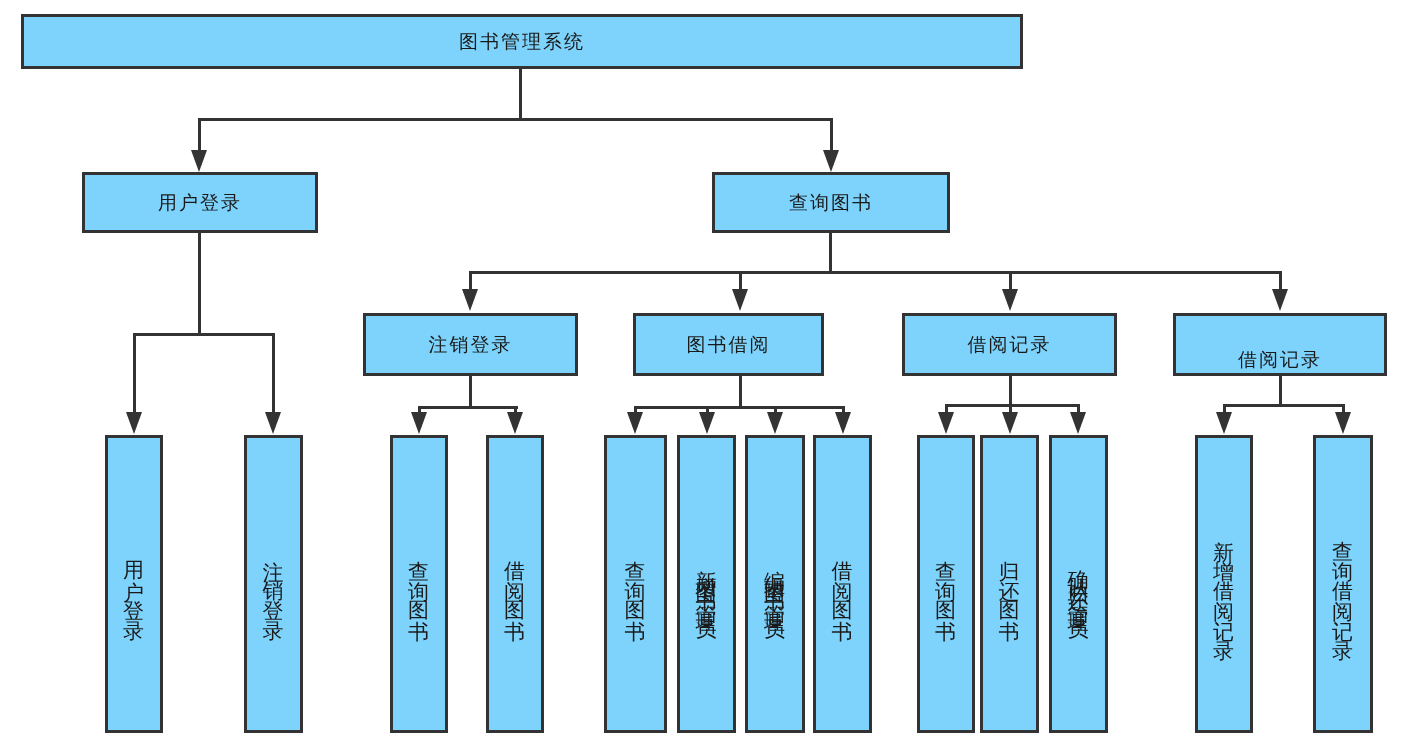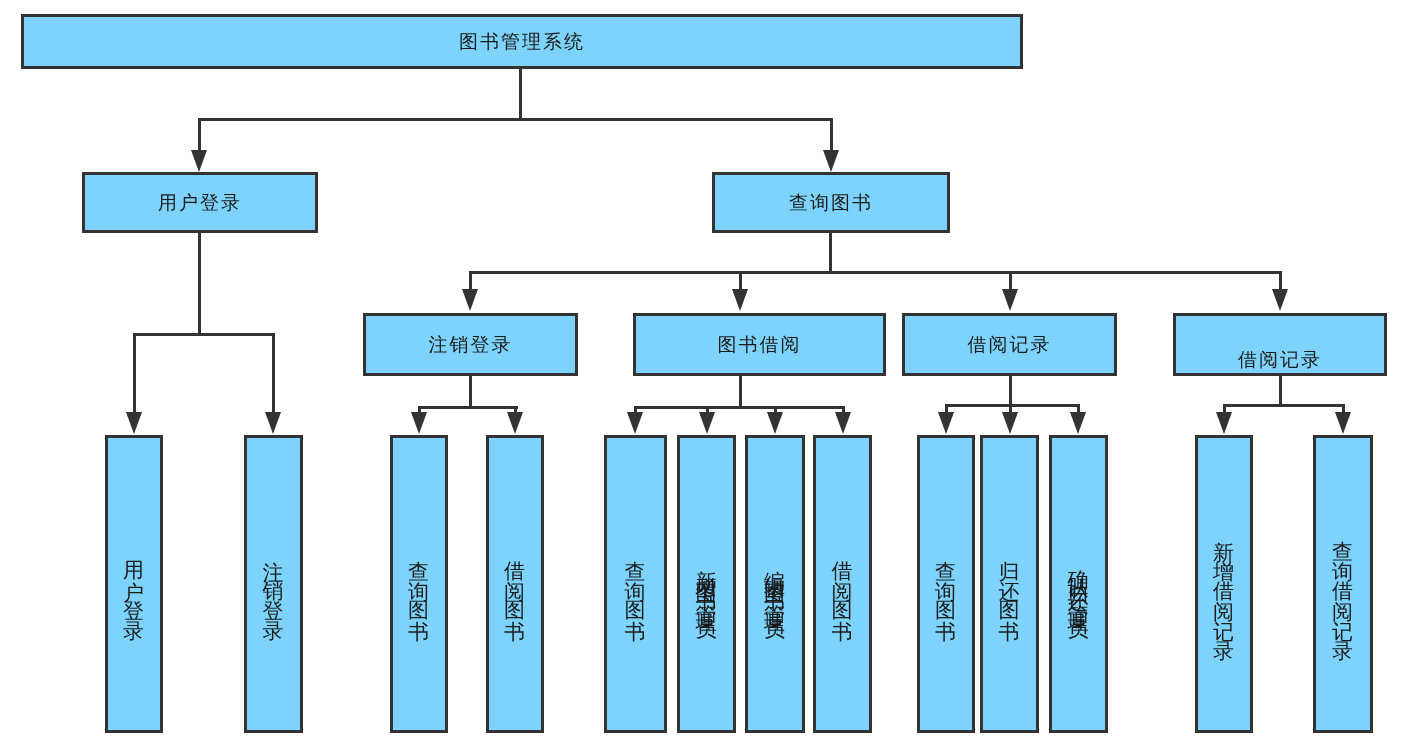--- a/index.html
+++ b/index.html
@@ -70,21 +70,21 @@
   <div class="vline" style="left:739px;top:271px;height:20px;"></div>
   <div class="arrowhead" style="left:732px;top:289px;"></div>
   <div class="vline" style="left:1009px;top:271px;height:20px;"></div>
   <div class="arrowhead" style="left:1002px;top:289px;"></div>
   <div class="vline" style="left:1279px;top:271px;height:20px;"></div>
   <div class="arrowhead" style="left:1272px;top:289px;"></div>
 
   <div class="box hbox" style="left:363px;top:313px;width:215px;height:63px;">
     <span>注销登录</span>
   </div>
-  <div class="box hbox" style="left:633px;top:313px;width:253px;height:63px;">
+  <div class="box hbox" style="left:633px;top:313px;width:191px;height:63px;">
     <span>图书借阅</span>
   </div>
   <div class="box hbox" style="left:902px;top:313px;width:215px;height:63px;">
     <span>借阅记录</span>
   </div>
   <div class="box hbox" style="left:1173px;top:313px;width:214px;height:63px;align-items:flex-end;">
     <span>借阅记录</span>
   </div>
 
   <div class="vline" style="left:469px;top:376px;height:33px;"></div>

